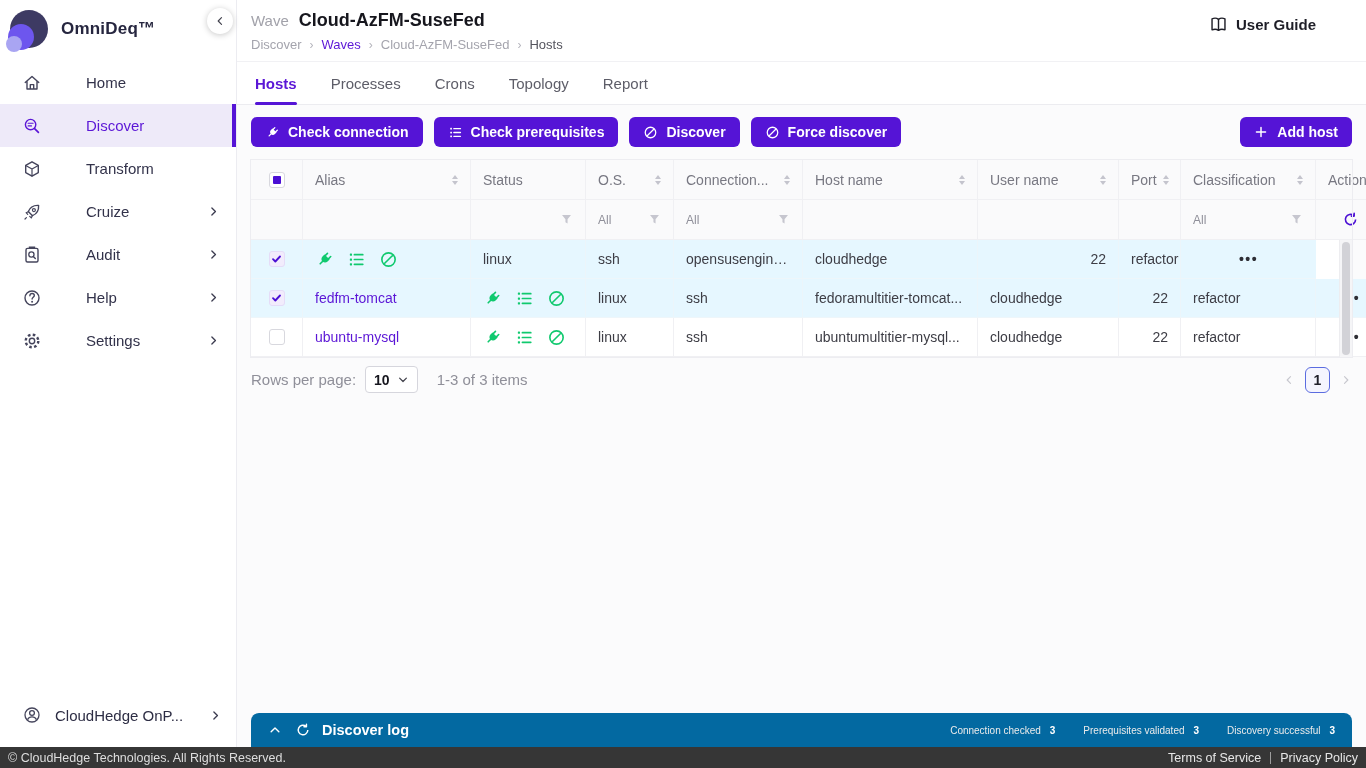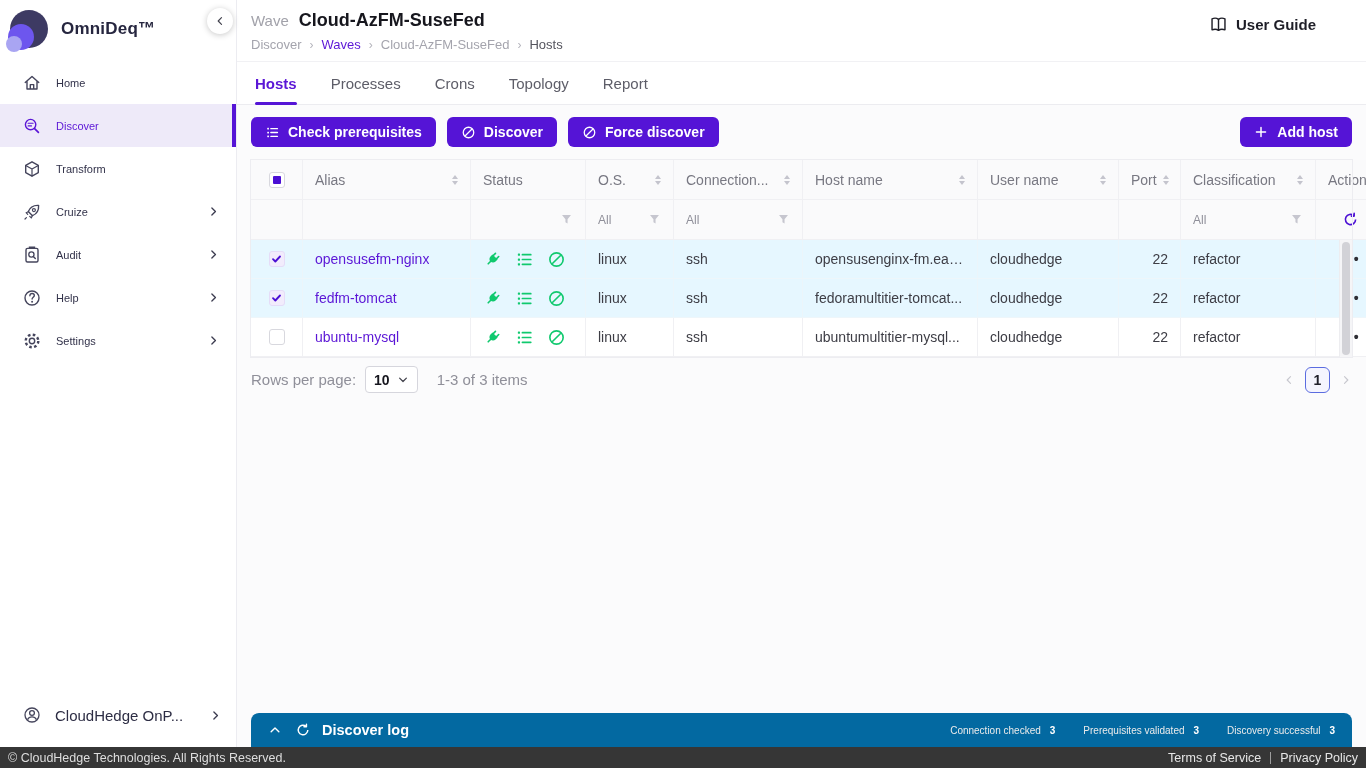--- a/index.html
+++ b/index.html
@@ -15,21 +15,21 @@
   .sidebar { width:237px; background:#fff; border-right:1px solid #ececf1; display:flex; flex-direction:column; position:relative; z-index:6;text-align:right; }
   .brand { height:58px; display:flex; align-items:center; padding-left:10px; position:relative; }
   .logo { width:38px; height:38px; position:relative; flex:0 0 auto; }
   .logo-outer { position:absolute; inset:0; border-radius:50%; background:#3d3a63; }
   .logo-mid { position:absolute; left:-2px; bottom:-2px; width:26px; height:26px; border-radius:50%; background:#6d56ee; }
   .logo-small { position:absolute; left:-4px; bottom:-4px; width:16px; height:16px; border-radius:50%; background:#a9a5f2; }
   .brand-name { margin-left:13px; font-size:17px; font-weight:700; color:#26263f; letter-spacing:.2px; }
   .collapse-btn { position:absolute; right:3px; top:8px; width:26px; height:26px; border-radius:50%; background:#fff;
     box-shadow:0 1px 6px rgba(0,0,0,.22); display:flex; align-items:center; justify-content:center; cursor:pointer; color:#44444f; }
   .nav { padding-top:3px; }
-  .nav-item { height:43px; display:flex; align-items:center; padding:0 16px 0 22px; font-size:11px; color:#32324a; cursor:pointer; position:relative; }
+  .nav-item { height:43px; display:flex; align-items:center; padding:0 16px 0 22px; font-size:15px; color:#32324a; cursor:pointer; position:relative;gap:30px; }
   .nav-item .nicon { width:20px; height:20px; margin-right:14px; color:#45455c; flex:0 0 auto; }
   .nav-item .chev { margin-left:auto; color:#3c3c50; }
   .nav-item.active { background:#eeeaf9; color:#5b16d6; }
   .nav-item.active .nicon { color:#5b16d6; }
   .nav-item.active::after { content:""; position:absolute; right:0; top:0; bottom:0; width:4px; background:#5514d6; }
   .account { margin-top:auto; margin-bottom:10px; height:44px; display:flex; align-items:center; padding:0 14px 0 22px; font-size:15px; color:#2d2d44; cursor:pointer; }
   .account .nicon { width:20px; height:20px; margin-right:13px; color:#45455c; }
   .account .chev { margin-left:auto; color:#3c3c50; }
 
   
@@ -279,20 +279,32 @@
       <div class="tab">Topology</div>
       <div class="tab">Report</div>
     </div>
 
     <div class="content">
 
       <div class="toolbar">
         <button class="btn">
           <span class="bicon">
             <svg width="15" height="15" viewBox="0 0 20 20">
+                <g transform="rotate(45 10 10)">
+                  <path d="M7.6 6.2 V3.2 M12.4 6.2 V3.2" fill="none" stroke="currentColor" stroke-width="1.7" stroke-linecap="round"></path>
+                  <path d="M6.2 6.2 H13.8 V9.2 C13.8 11.3 12.1 13 10 13 C7.9 13 6.2 11.3 6.2 9.2 Z" fill="currentColor"></path>
+                  <path d="M10 13 V16.4" fill="none" stroke="currentColor" stroke-width="1.7" stroke-linecap="round"></path>
+                </g>
+              </svg>
+          </span>
+          <span>Check connection</span>
+        </button>
+        <button class="btn">
+          <span class="bicon">
+            <svg width="15" height="15" viewBox="0 0 20 20">
                 <path d="M7.8 4.9 H16.6 M7.8 10 H16.6 M7.8 15.1 H16.6" stroke="currentColor" stroke-width="1.8" stroke-linecap="round"></path>
                 <rect x="3" y="3.8" width="2.3" height="2.3" rx="0.5" fill="currentColor"></rect>
                 <rect x="3" y="8.9" width="2.3" height="2.3" rx="0.5" fill="currentColor"></rect>
                 <rect x="3" y="14" width="2.3" height="2.3" rx="0.5" fill="currentColor"></rect>
               </svg>
           </span>
           <span>Check prerequisites</span>
         </button>
         <button class="btn">
           <span class="bicon">
@@ -433,23 +445,20 @@
         </div>
 
         <div class="t-row selected">
           <div class="c d cb-cell">
               <span class="checkbox cb-on">
             <svg width="11" height="10" viewBox="0 0 13 12">
                   <path d="M2.3 6.2 L5.1 9 L10.7 3" fill="none" stroke="#4b0fd4" stroke-width="2.2" stroke-linecap="round" stroke-linejoin="round"></path>
                 </svg>
               </span>
             </div>
-          <div class="c d">
-              <span class="alias ell">opensusefm-nginx</span>
-            </div>
           <div class="c d status-icons">
             <span class="sicon">
                 <svg width="19" height="19" viewBox="0 0 20 20">
                   <g transform="rotate(45 10 10)">
                     <path d="M7.6 6.2 V3.2 M12.4 6.2 V3.2" fill="none" stroke="currentColor" stroke-width="1.7" stroke-linecap="round"></path>
                     <path d="M6.2 6.2 H13.8 V9.2 C13.8 11.3 12.1 13 10 13 C7.9 13 6.2 11.3 6.2 9.2 Z" fill="currentColor"></path>
                     <path d="M10 13 V16.4" fill="none" stroke="currentColor" stroke-width="1.7" stroke-linecap="round"></path>
                   </g>
                 </svg>
               </span>

